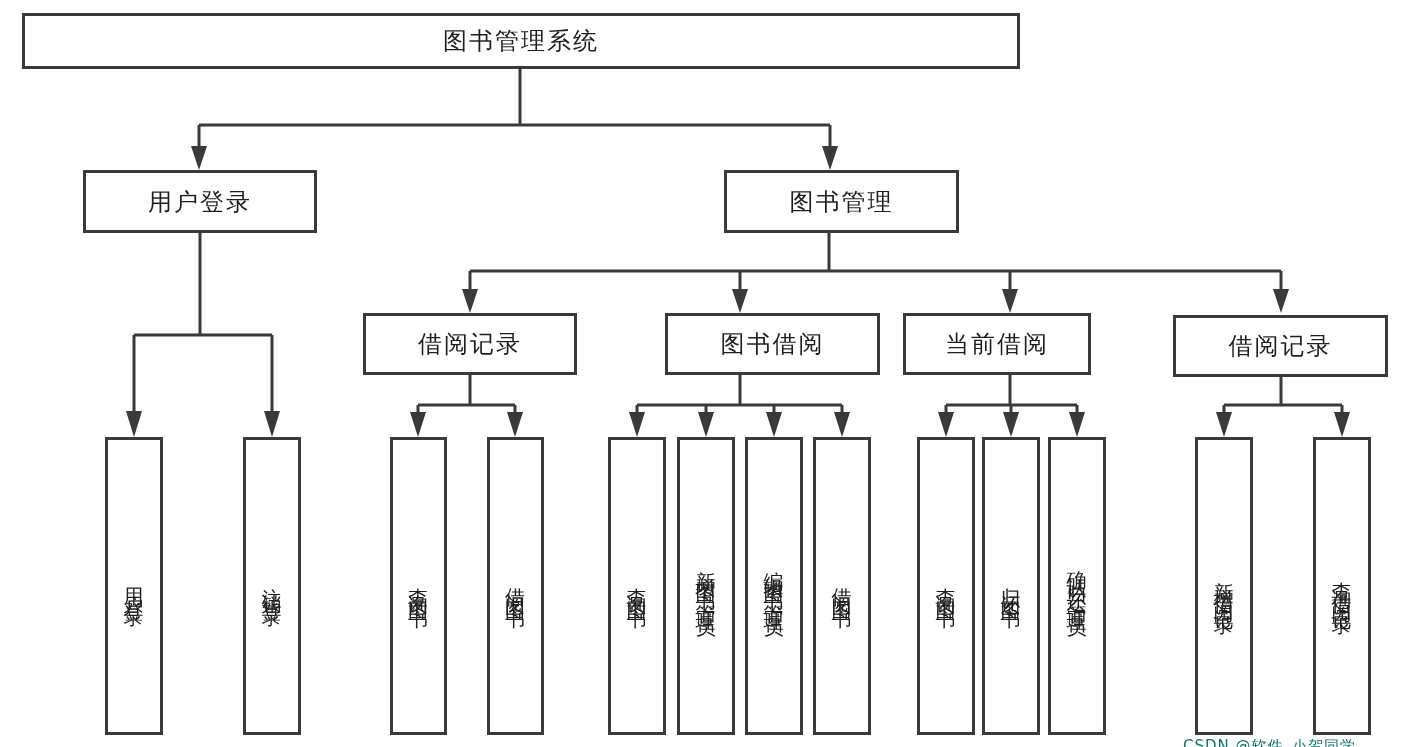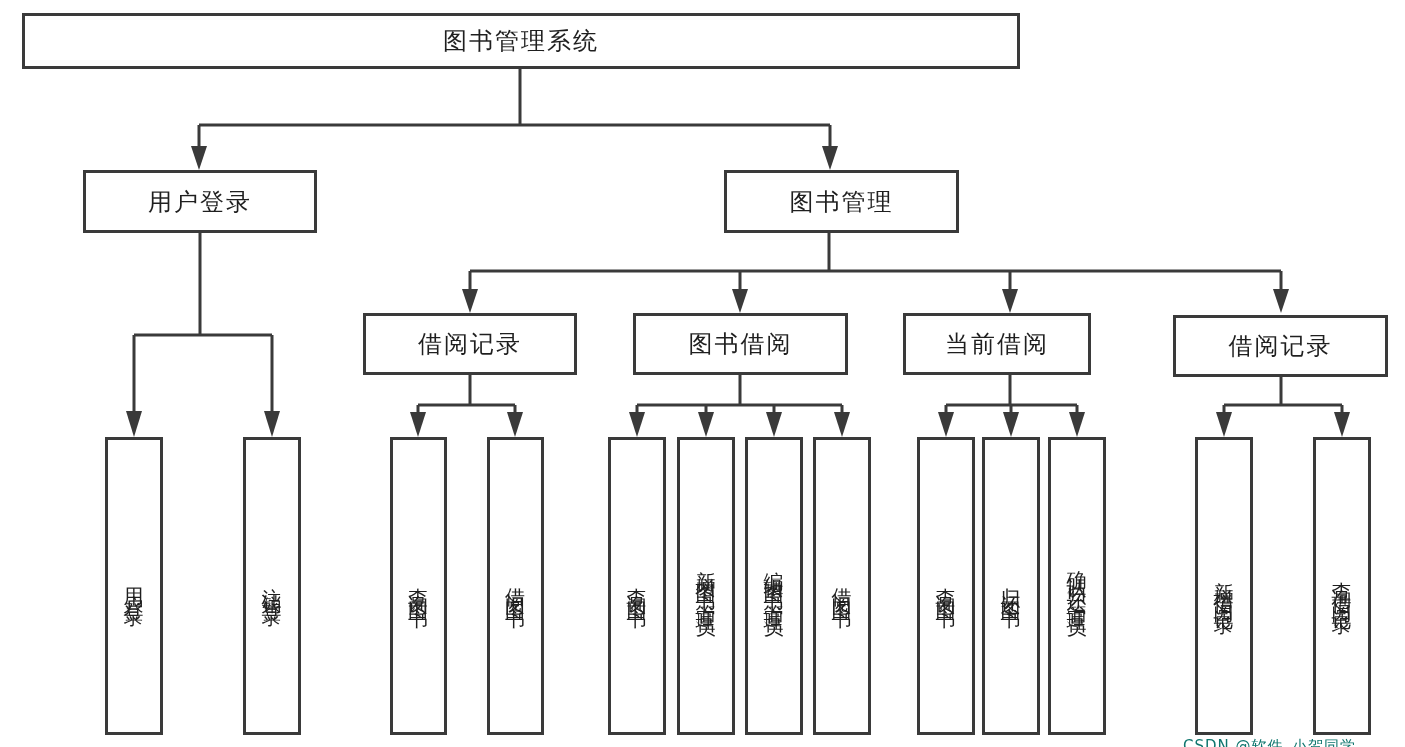--- a/index.html
+++ b/index.html
@@ -17,21 +17,21 @@
     writing-mode:vertical-rl;text-orientation:mixed;
     letter-spacing:0.34em;line-height:1;font-size:20px;
   }
   
   .n-root{left:22px;top:13px;width:998px;height:56px;}
   
   .n-login{left:83px;top:170px;width:234px;height:63px;}
   .n-mgmt{left:724px;top:170px;width:235px;height:63px;}
   
   .n-newbook{left:363px;top:313px;width:214px;height:62px;}
-  .n-borrow{left:633px;top:313px;width:215px;height:62px;}
+  .n-borrow{left:665px;top:313px;width:215px;height:62px;}
   .n-current{left:903px;top:313px;width:188px;height:62px;}
   .n-records{left:1173px;top:315px;width:215px;height:62px;}
   
   .leaf{top:437px;width:58px;height:298px;}
   .lf-1{left:105px;}  .lf-2{left:243px;}
   .lf-3{left:390px;width:57px;} .lf-4{left:487px;width:57px;}
   .lf-5{left:608px;} .lf-6{left:677px;} .lf-7{left:745px;} .lf-8{left:813px;}
   .lf-9{left:917px;} .lf-10{left:982px;} .lf-11{left:1048px;}
   .lf-12{left:1195px;} .lf-13{left:1313px;}
   .watermark{

